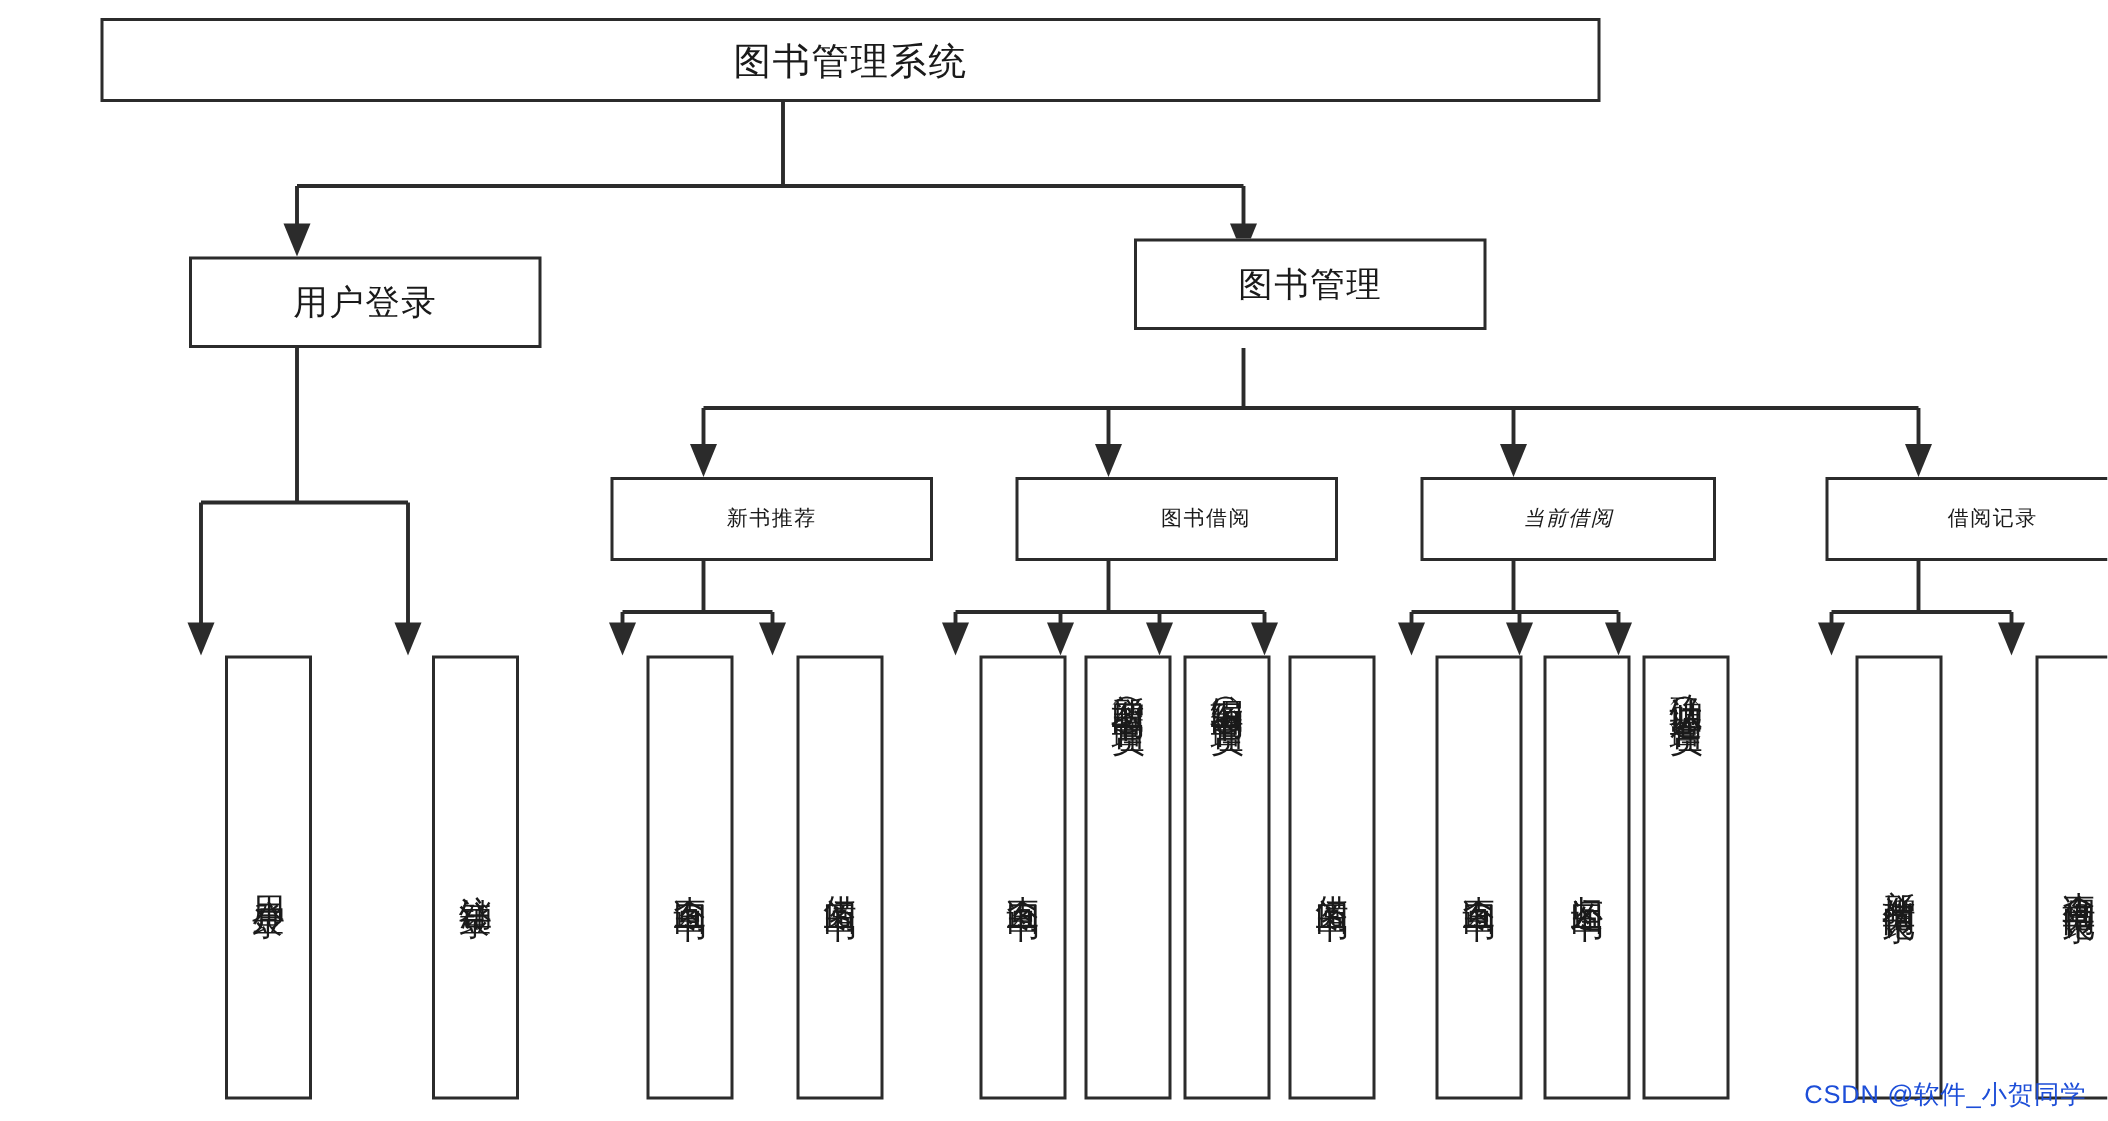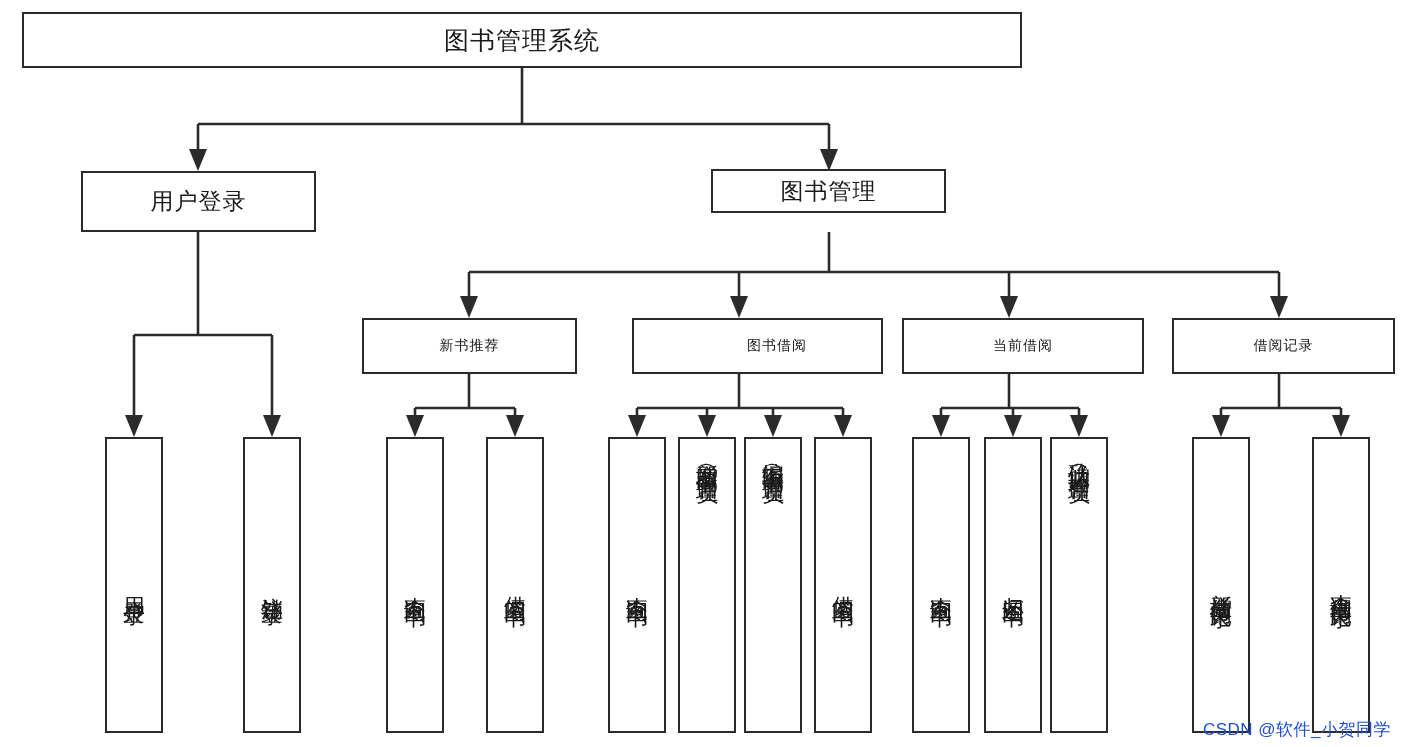--- a/index.html
+++ b/index.html
@@ -21,20 +21,21 @@
   .node {
     position: absolute;
     box-sizing: border-box;
     border: 2px solid #2b2b2b;
     background: #ffffff;
     display: flex;
     align-items: center;
     justify-content: center;
     text-align: right;
     color: #1a1a1a;
+    margin-left: 45px;
   }
   .node.root {
     font-size: 25px;
     letter-spacing: 1px;
   }
   .node.level1 {
     font-size: 23px;
     letter-spacing: 1px;
   }
   .node.level2 {
@@ -152,31 +153,31 @@
     <polygon class="arrowhead" points="1341,437 1332,415 1350,415"></polygon>
   </svg>
 
   <div class="node root" style="left:22px; top:12px; width:1000px; height:56px;">
     <span>图书管理系统</span>
   </div>
 
   <div class="node level1" style="left:81px; top:171px; width:235px; height:61px;">
     <span>用户登录</span>
   </div>
-  <div class="node level1" style="left:711px; top:169px; width:235px; height:44px;">
+  <div class="node level1" style="left:711px; top:159px; width:235px; height:61px;">
     <span>图书管理</span>
   </div>
 
   <div class="node level2" style="left:362px; top:318px; width:215px; height:56px;">
     <span>新书推荐</span>
   </div>
-  <div class="node level2" style="left:632px; top:318px; width:251px; height:56px;padding-left:39px;">
+  <div class="node level2" style="left:632px; top:318px; width:215px; height:56px;padding-left:39px;">
     <span>图书借阅</span>
   </div>
-  <div class="node level2" style="left:902px; top:318px; width:242px; height:56px;">
+  <div class="node level2" style="left:902px; top:318px; width:197px; height:56px;font-style:italic;">
     <span>当前借阅</span>
   </div>
   <div class="node level2" style="left:1172px; top:318px; width:223px; height:56px;">
     <span>借阅记录</span>
   </div>
 
   <div class="node leaf center-v" style="left:105px; top:437px; width:58px; height:296px;">
     <span class="leaf-text">用户登录</span>
   </div>
   <div class="node leaf center-v" style="left:243px; top:437px; width:58px; height:296px;">

